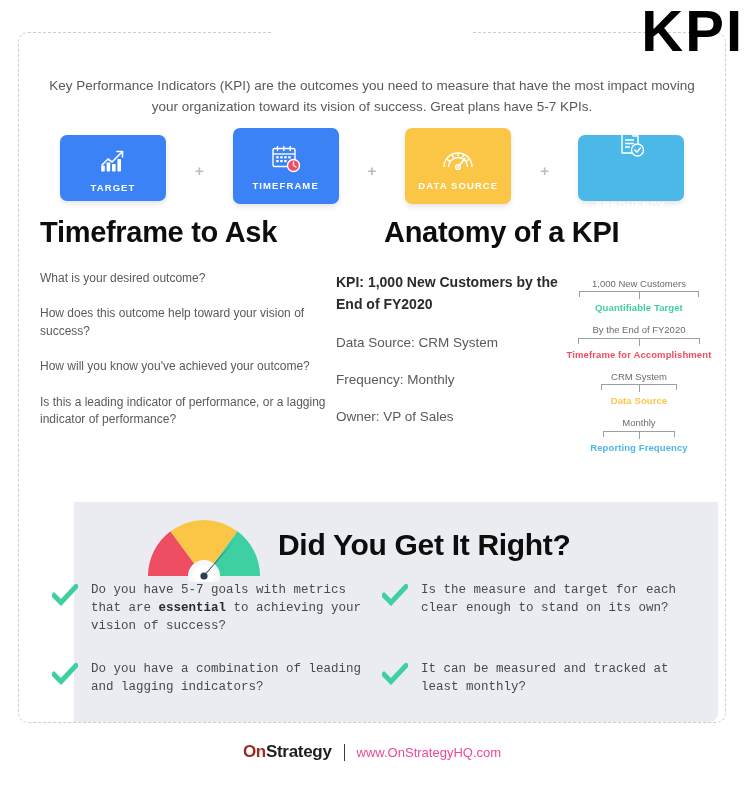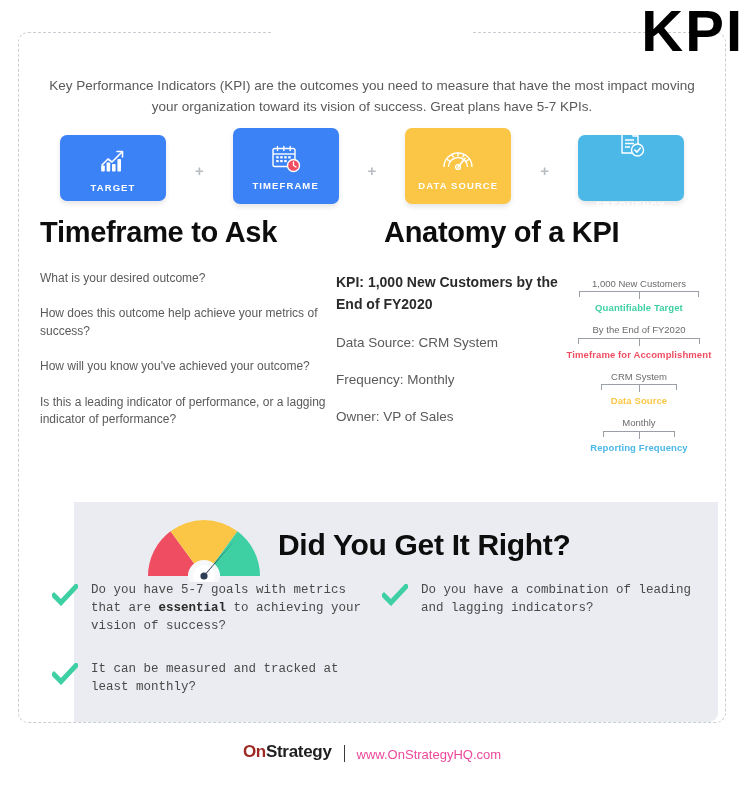--- a/index.html
+++ b/index.html
@@ -240,21 +240,21 @@
     font-family: Liberation Mono, monospace;
   }
   .check-text b { font-weight: bold; color: #2b2b2b; }
 
   
   .footer {
     position: absolute;
     left: 0; top: 742px;
     width: 744px;
     display: flex;
-    align-items: flex-end;
+    align-items: center;
     justify-content: center;
     gap: 12px;
   }
   .brand {
     font-size: 17px;
     font-weight: bold;
     color: #1f1f1f;
     letter-spacing: -0.3px;
   }
   .brand .o { color: #9e2a24; }
@@ -351,21 +351,21 @@
     <div class="card-label">FREQUENCY</div>
   </div>
 
 </div>
 
 <div class="h2 h2-questions">Timeframe to Ask</div>
 <div class="h2 h2-anatomy">Anatomy of a KPI</div>
 
 <div class="questions">
   <div class="question">What is your desired outcome?</div>
-  <div class="question">How does this outcome help achieve your metrics of success?</div>
+  <div class="question">How does this outcome help toward your vision of success?</div>
   <div class="question">How will you know you've achieved your outcome?</div>
   <div class="question">Is this a leading indicator of performance, or a lagging indicator of performance?</div>
 </div>
 
 <div class="anatomy-lines">
   <div class="anatomy-kpi">KPI: 1,000 New Customers by the End of FY2020</div>
   <div class="anatomy-line">Data Source: CRM System</div>
   <div class="anatomy-line">Frequency: Monthly</div>
   <div class="anatomy-line">Owner: VP of Sales</div>
 </div>
@@ -433,20 +433,28 @@
 
   <div class="check-item">
     <span class="check-icon">
       <svg width="26" height="22" viewBox="0 0 26 22">
           <path d="M2 11.5 L9 18.5 L24 2.5" fill="none" stroke="#3ed0a3" stroke-width="5" stroke-linecap="square" stroke-linejoin="miter"></path>
         </svg>
     </span>
     <span class="check-text"><span>Do you have 5-7 goals with metrics that are </span><b>essential</b><span> to achieving your vision of success?</span></span>
   </div>
 
+  <div class="check-item">
+    <span class="check-icon">
+      <svg width="26" height="22" viewBox="0 0 26 22">
+          <path d="M2 11.5 L9 18.5 L24 2.5" fill="none" stroke="#3ed0a3" stroke-width="5" stroke-linecap="square" stroke-linejoin="miter"></path>
+        </svg>
+    </span>
+    <span class="check-text"><span>Is the measure and target for each clear enough to stand on its own?</span></span>
+  </div>
 
   <div class="check-item">
     <span class="check-icon">
       <svg width="26" height="22" viewBox="0 0 26 22">
           <path d="M2 11.5 L9 18.5 L24 2.5" fill="none" stroke="#3ed0a3" stroke-width="5" stroke-linecap="square" stroke-linejoin="miter"></path>
         </svg>
     </span>
     <span class="check-text"><span>Do you have a combination of leading and lagging indicators?</span></span>
   </div>
 

